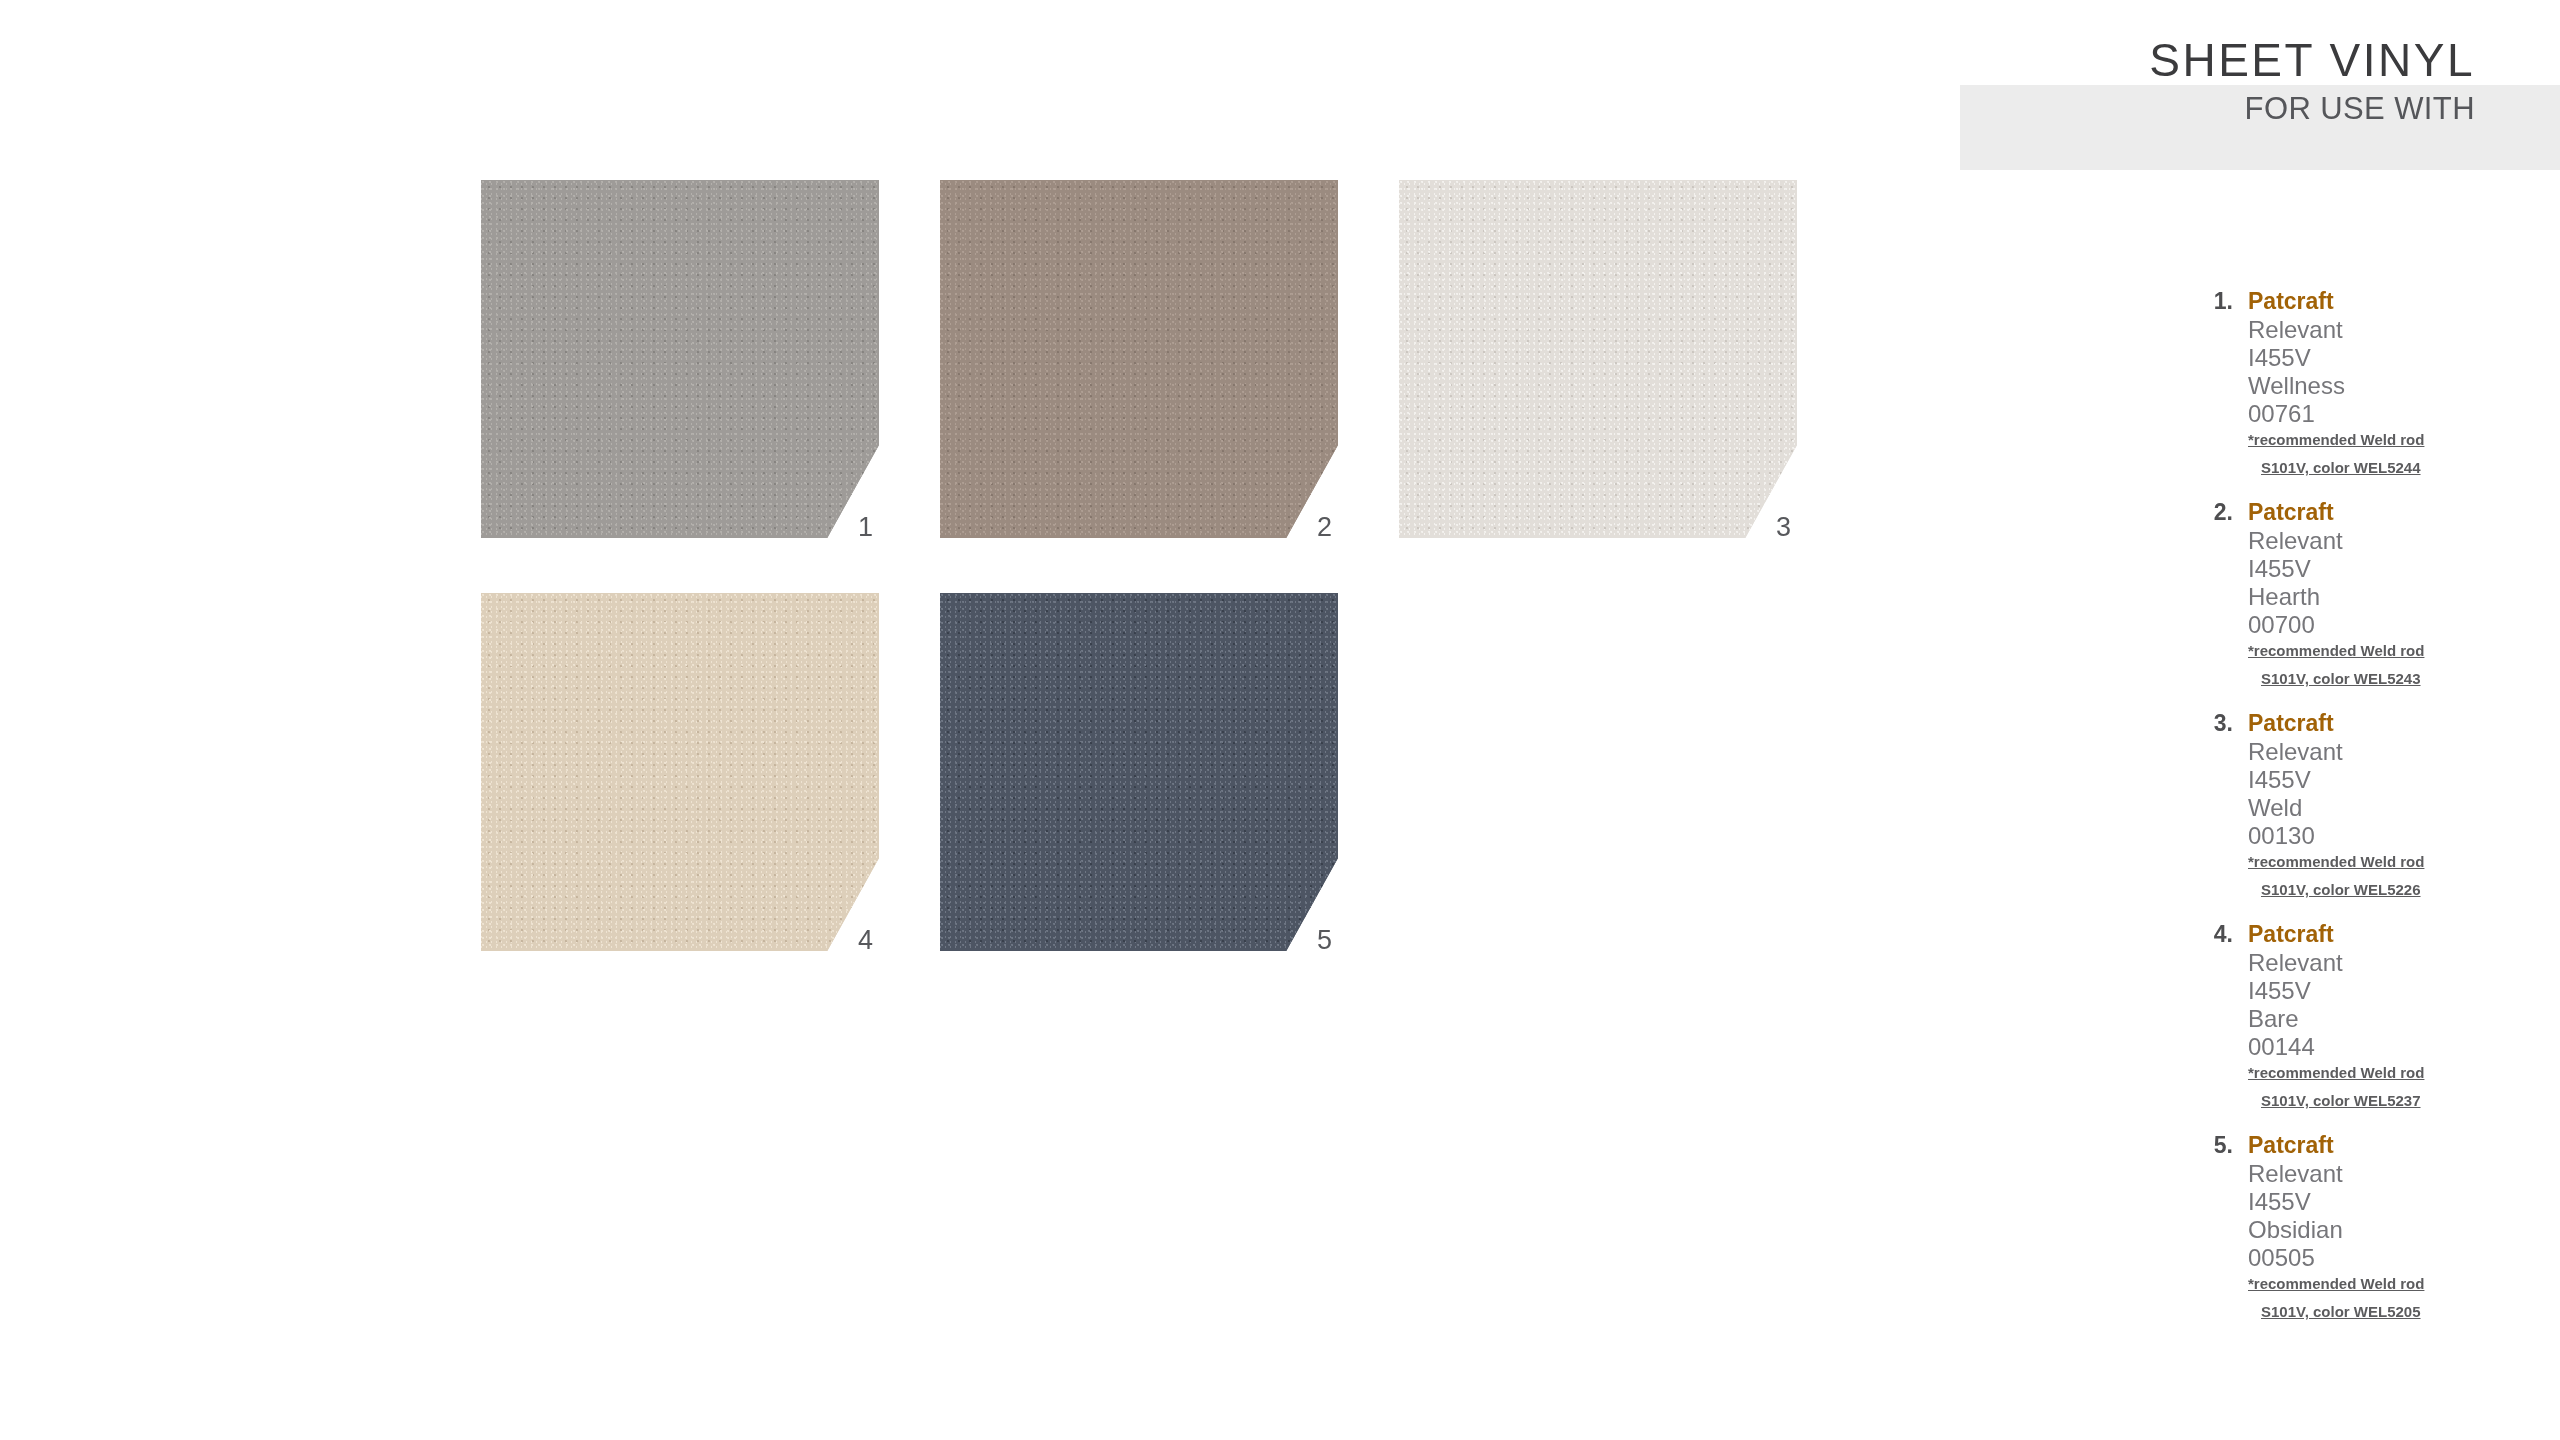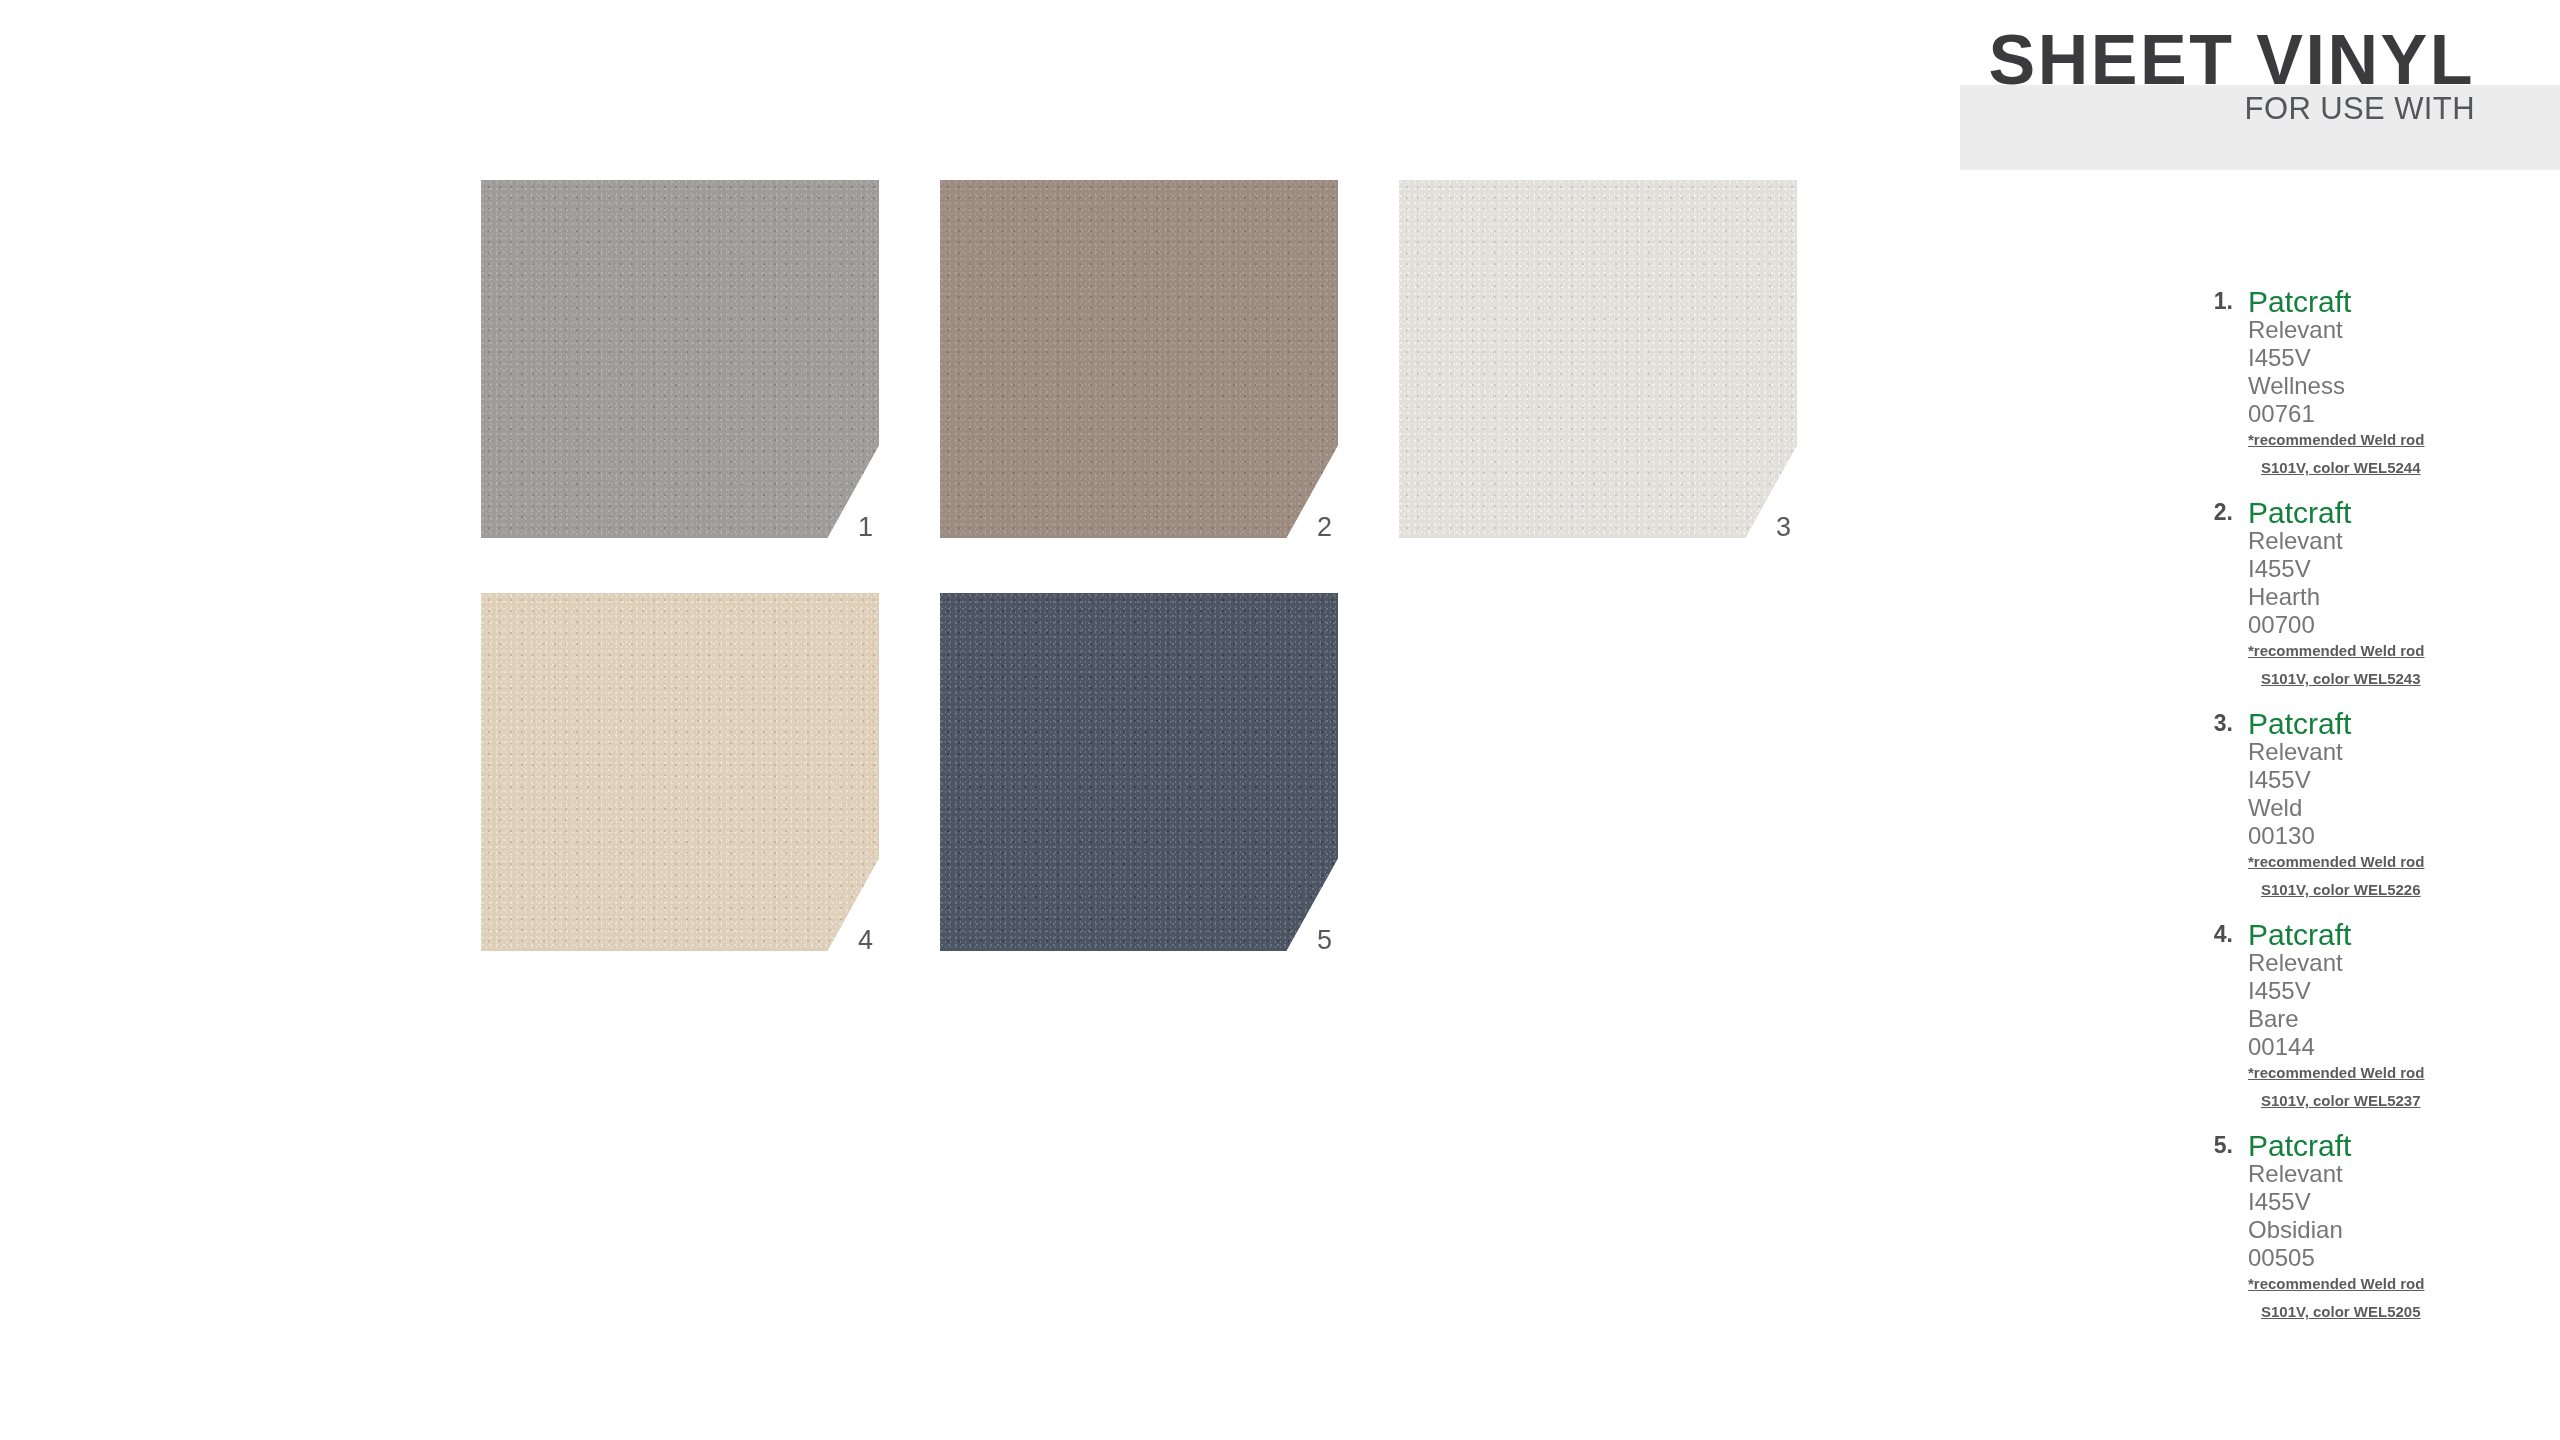--- a/index.html
+++ b/index.html
@@ -27,23 +27,23 @@
     background: #ececec;
   }
   #header-block {
     position: absolute;
     right: 85px;
     top: 28px;
     width: 700px;
     text-align: right;
   }
   #header-title {
-    font-size: 70px;
+    font-size: 46px;
     line-height: 64px;
-    font-weight: 700;
+    font-weight: 400;
     letter-spacing: 2.5px;
     color: #3b3b3d;
     white-space: nowrap;
   }
   .header-sub-line {
     font-size: 31px;
     line-height: 34px;
     font-weight: 400;
     letter-spacing: 0.4px;
     color: #55565a;
@@ -101,24 +101,24 @@
     left: 0;
     top: 0;
     width: 38px;
     text-align: right;
     font-size: 23px;
     line-height: 29px;
     font-weight: 700;
     color: #4e4e50;
   }
   .legend-brand {
-    font-size: 30px;
+    font-size: 23px;
     line-height: 29px;
-    font-weight: 400;
-    color: #15803d;
+    font-weight: 700;
+    color: #a16207;
   }
   .legend-line {
     font-size: 24px;
     line-height: 28px;
     font-weight: 400;
     color: #76767a;
   }
   .legend-note {
     margin-top: 2px;
     font-size: 15px;

